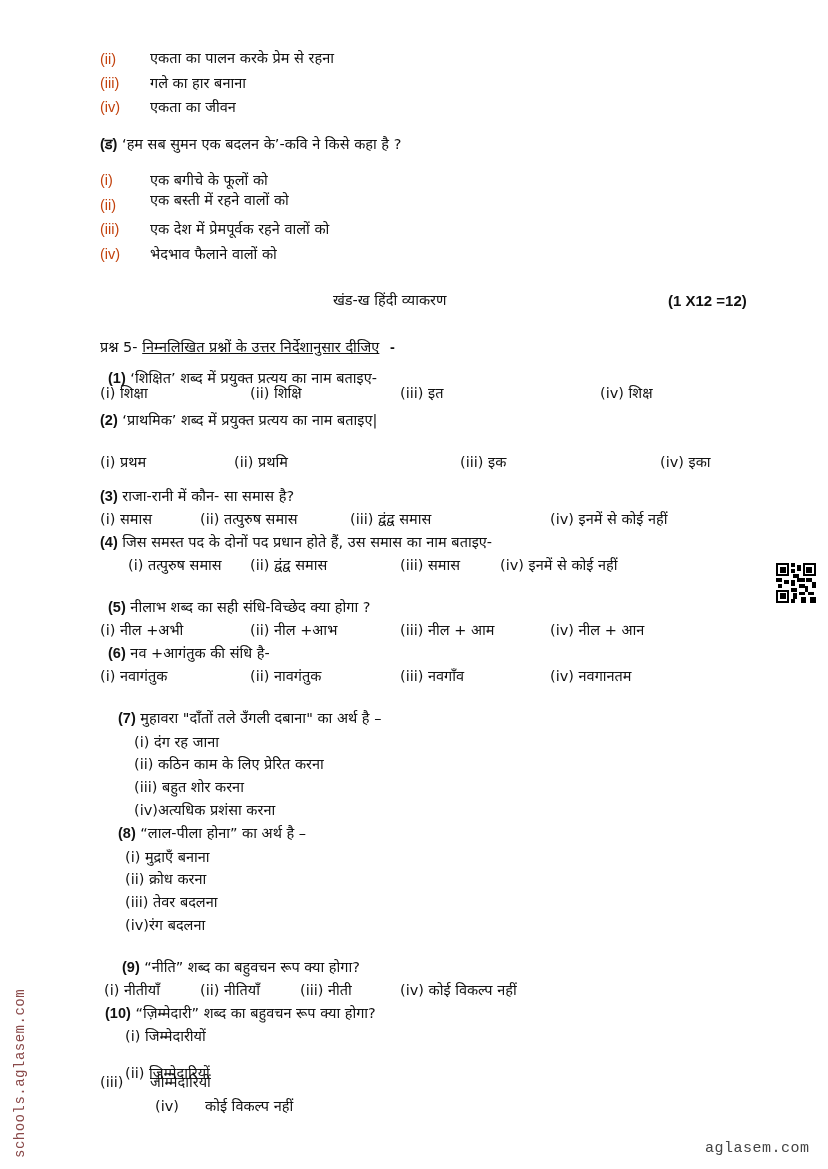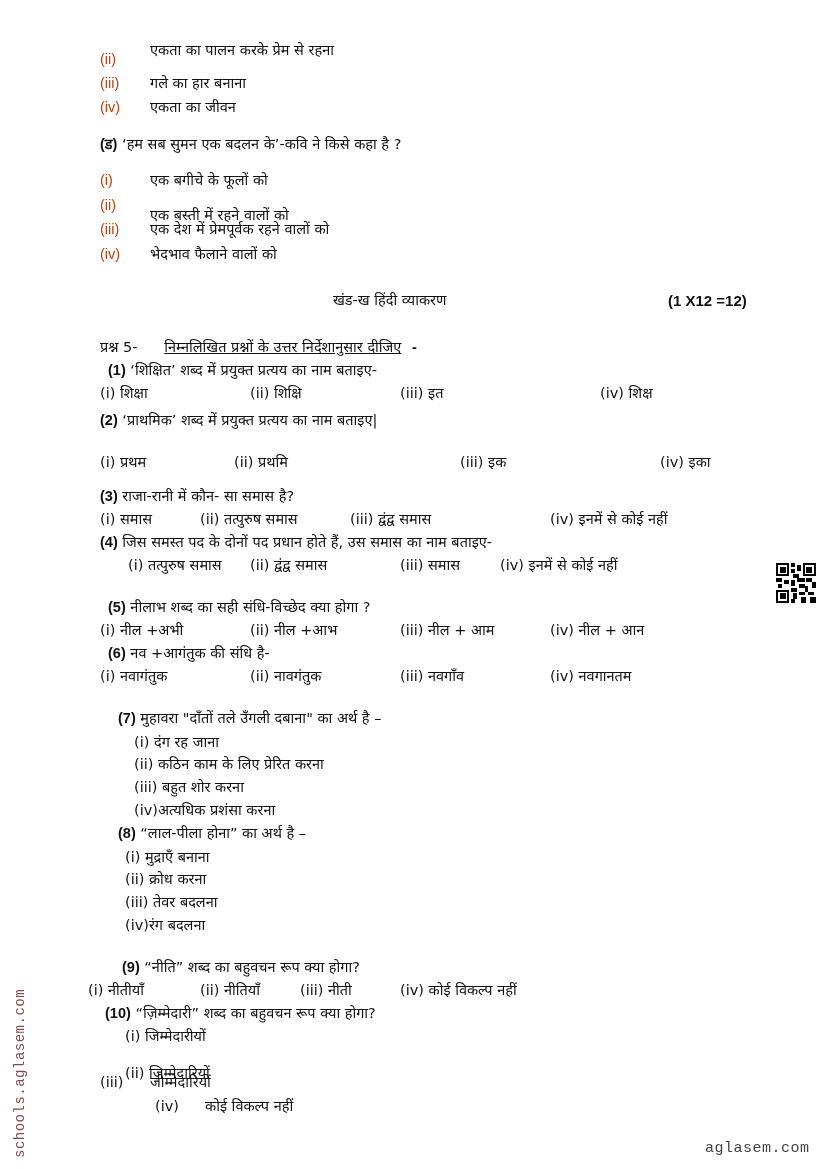--- a/index.html
+++ b/index.html
@@ -20,49 +20,49 @@
     .wm-left { left: 12px; top: 1158px; transform: rotate(-90deg); transform-origin: left top; }
     .wm-right { left: 705px; top: 1140px; color: #444; font-size: 15px; }
     .qr { position: absolute; left: 776px; top: 563px; width: 40px; height: 40px; }
   </style>
 </head>
 <body>
 
 <div class="ln" style="left:100px;top:49px">
   <span class="roman">(ii)</span>
 </div>
-<div class="ln" style="left:150px;top:40px">एकता का पालन करके प्रेम से रहना</div>
+<div class="ln" style="left:150px;top:48px">एकता का पालन करके प्रेम से रहना</div>
 <div class="ln roman" style="left:100px;top:73px">(iii)</div>
 <div class="ln" style="left:150px;top:73px">गले  का हार बनाना</div>
 <div class="ln roman" style="left:100px;top:97px">(iv)</div>
 <div class="ln" style="left:150px;top:97px">एकता का जीवन</div>
 
 <div class="ln" style="left:100px;top:134px">
   <span class="b">(ड)</span>
   <span>‘हम सब सुमन एक बदलन के’-कवि ने किसे कहा है ?</span>
 </div>
 <div class="ln roman" style="left:100px;top:170px">(i)</div>
 <div class="ln" style="left:150px;top:170px">एक बगीचे के फूलों को</div>
 <div class="ln roman" style="left:100px;top:195px">(ii)</div>
-<div class="ln" style="left:150px;top:205px">एक बस्ती में रहने वालों को</div>
+<div class="ln" style="left:150px;top:190px">एक बस्ती में रहने वालों को</div>
 <div class="ln roman" style="left:100px;top:219px">(iii)</div>
 <div class="ln" style="left:150px;top:219px">एक देश में प्रेमपूर्वक रहने वालों को</div>
 <div class="ln roman" style="left:100px;top:244px">(iv)</div>
 <div class="ln" style="left:150px;top:244px">भेदभाव फैलाने वालों को</div>
 
 <div class="ln" style="left:333px;top:290px">खंड-ख हिंदी व्याकरण</div>
 <div class="ln b" style="left:668px;top:291px;font-size:15px">(1 X12  =12)</div>
 
 <div class="ln" style="left:100px;top:337px">
   <span>प्रश्न 5-</span>
-  <span class="u" style="margin-left:22px">निम्नलिखित प्रश्नों के उत्तर निर्देशानुसार दीजिए</span>
+  <span class="u" style="margin-left:0">निम्नलिखित प्रश्नों के उत्तर निर्देशानुसार दीजिए</span>
   <span class="b" style="margin-left:6px">-</span>
 </div>
 
-<div class="ln" style="left:108px;top:360px">
+<div class="ln" style="left:108px;top:368px">
   <span class="b">(1)</span>
   <span>‘शिक्षित’ शब्द में प्रयुक्त प्रत्यय का नाम बताइए-</span>
 </div>
 <div class="ln" style="left:100px;top:383px">(i) शिक्षा</div>
 <div class="ln" style="left:250px;top:383px">(ii) शिक्षि</div>
 <div class="ln" style="left:400px;top:383px">(iii) इत</div>
 <div class="ln" style="left:600px;top:383px">(iv)      शिक्ष</div>
 
 <div class="ln" style="left:100px;top:410px">
   <span class="b">(2)</span>
@@ -124,21 +124,21 @@
 </div>
 <div class="ln" style="left:125px;top:847px">(i)  मुद्राएँ  बनाना</div>
 <div class="ln" style="left:125px;top:869px">(ii) क्रोध करना</div>
 <div class="ln" style="left:125px;top:892px">(iii) तेवर बदलना</div>
 <div class="ln" style="left:125px;top:915px">(iv)रंग बदलना</div>
 
 <div class="ln" style="left:122px;top:957px">
   <span class="b">(9)</span>
   <span>“नीति” शब्द का बहुवचन  रूप क्या होगा?</span>
 </div>
-<div class="ln" style="left:88px;top:980px">(i) नीतीयाँ</div>
+<div class="ln" style="left:104px;top:980px">(i) नीतीयाँ</div>
 <div class="ln" style="left:200px;top:980px">(ii) नीतियाँ</div>
 <div class="ln" style="left:300px;top:980px">(iii) नीती</div>
 <div class="ln" style="left:400px;top:980px">(iv) कोई विकल्प नहीं</div>
 
 <div class="ln" style="left:105px;top:1003px">
   <span class="b">(10)</span>
   <span>“ज़िम्मेदारी” शब्द का बहुवचन  रूप क्या होगा?</span>
 </div>
 <div class="ln" style="left:125px;top:1026px">(i)  जिम्मेदारीयों</div>
 <div class="ln" style="left:125px;top:1063px">(ii) ज़िम्मेदारियों</div>

